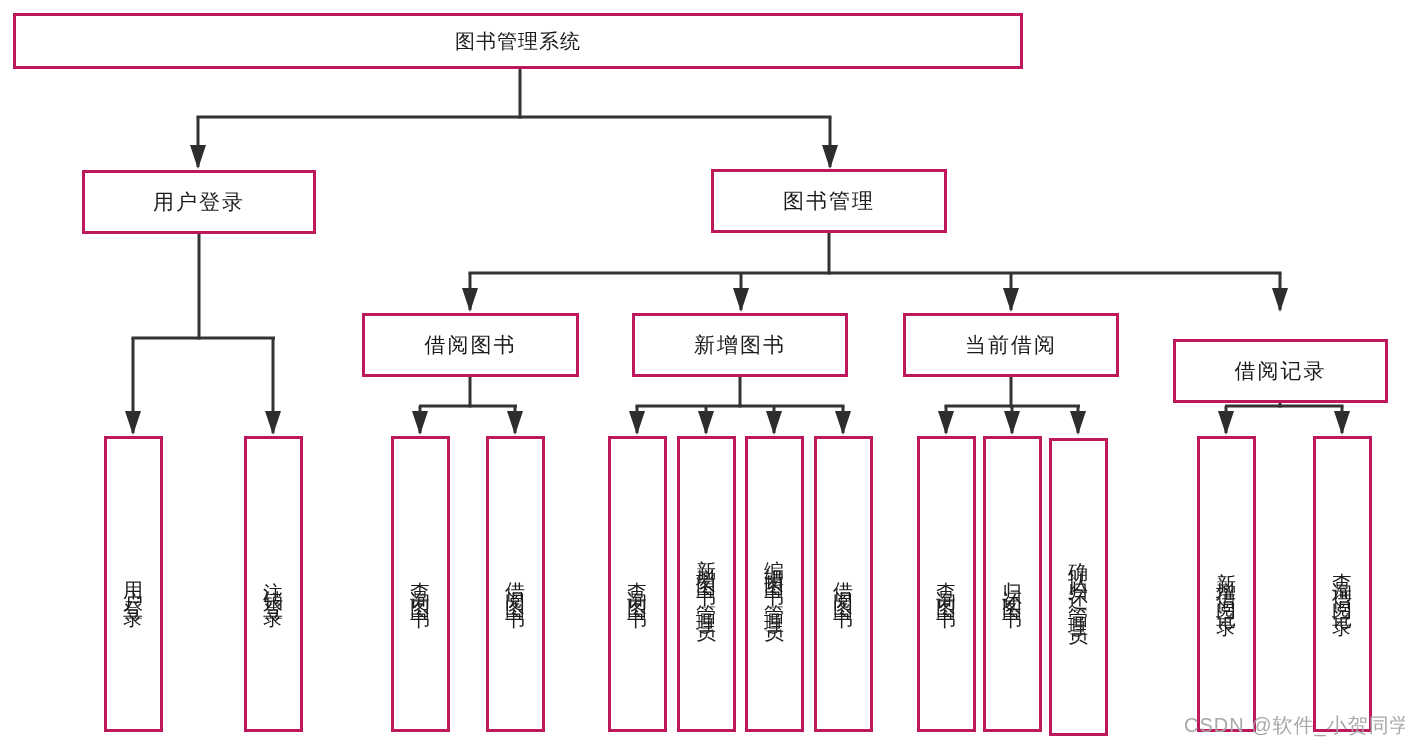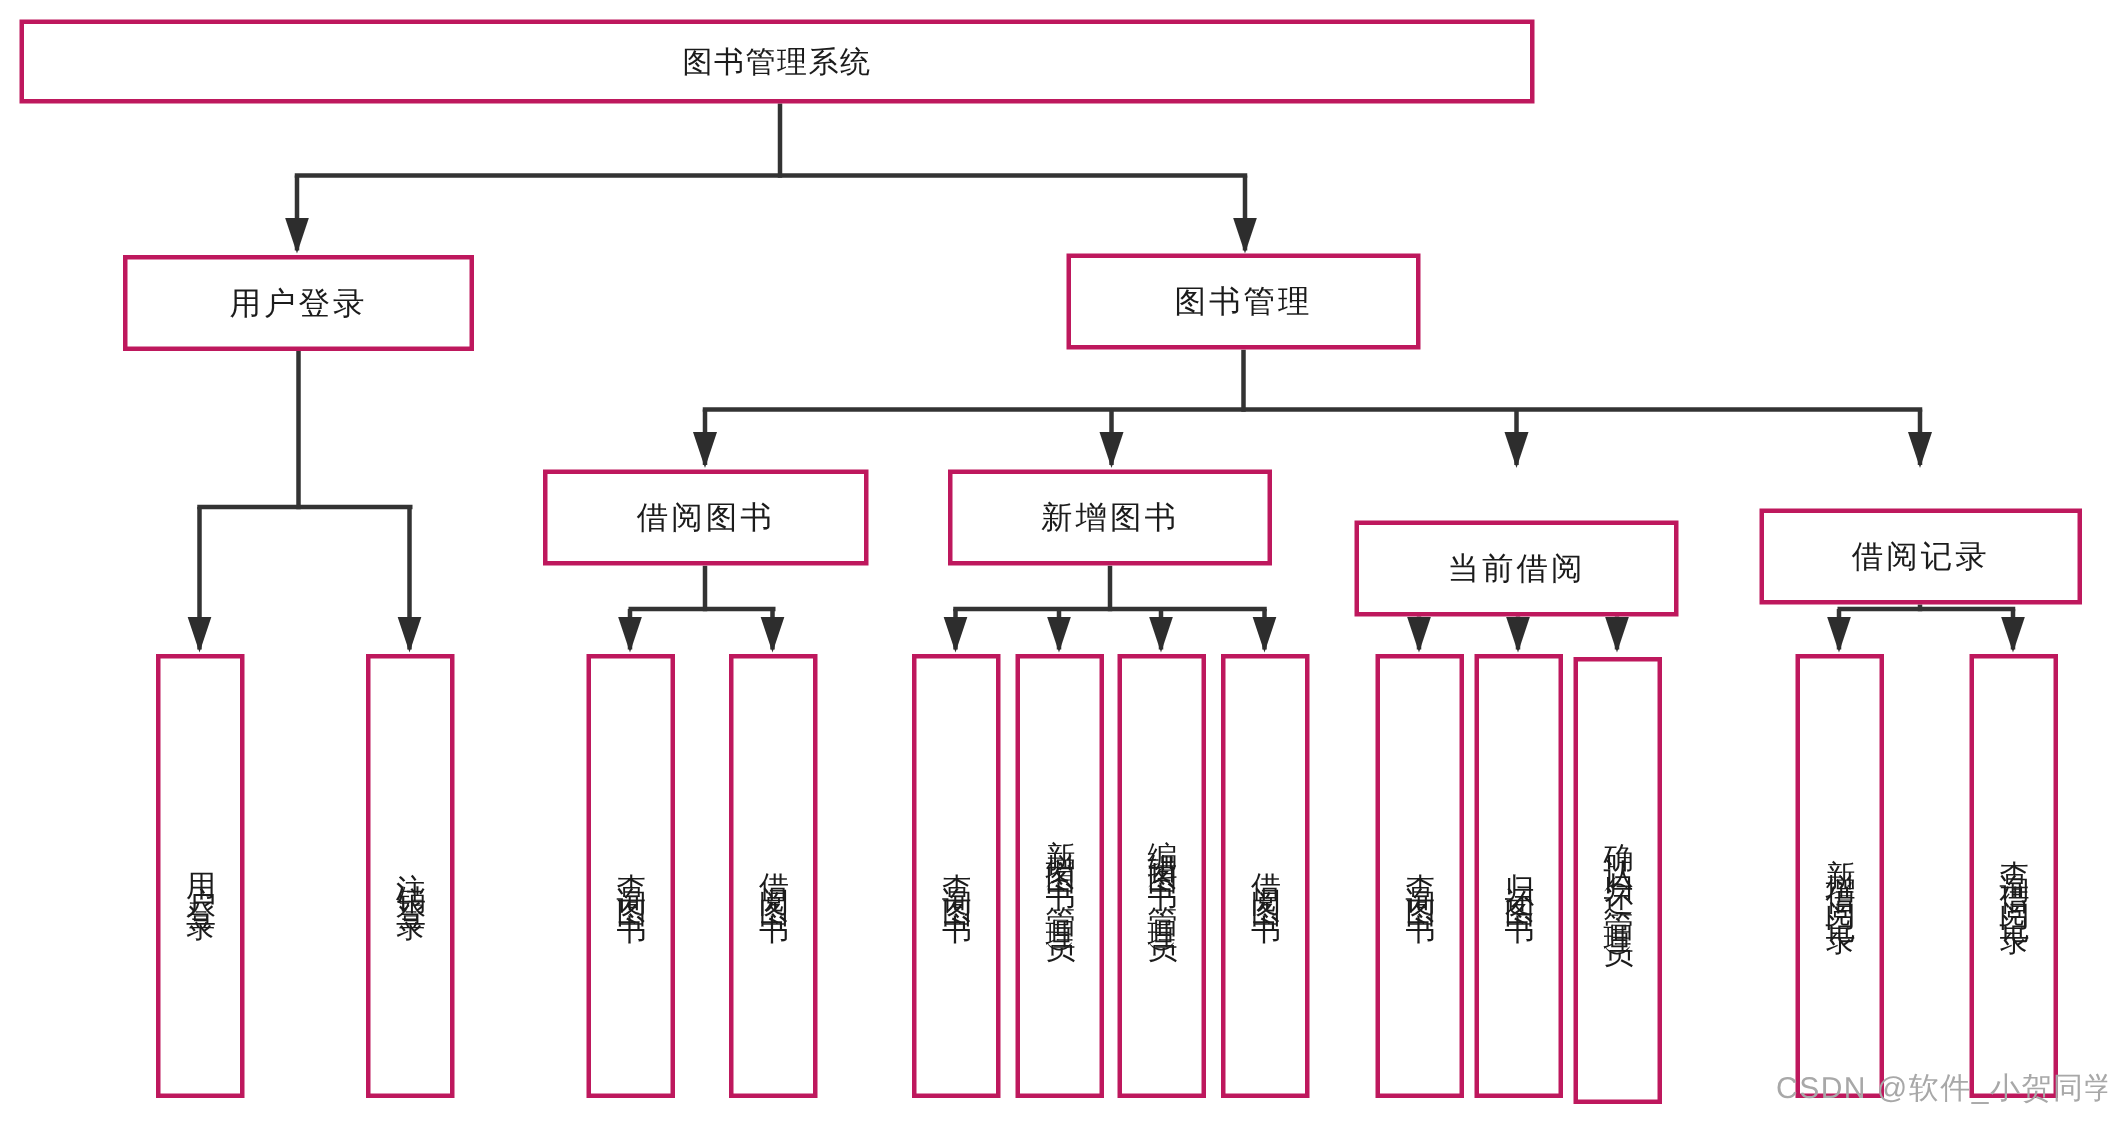--- a/index.html
+++ b/index.html
@@ -115,21 +115,21 @@
     </g>
   </svg>
 
   <div class="node h-node root-node" style="left:13px; top:13px; width:1010px; height:56px;">图书管理系统</div>
 
   <div class="node h-node" style="left:82px; top:170px; width:234px; height:64px;">用户登录</div>
   <div class="node h-node" style="left:711px; top:169px; width:236px; height:64px;font-family:Liberation Mono, monospace;">图书管理</div>
 
   <div class="node h-node" style="left:362px; top:313px; width:217px; height:64px;">借阅图书</div>
   <div class="node h-node" style="left:632px; top:313px; width:216px; height:64px;">新增图书</div>
-  <div class="node h-node" style="left:903px; top:313px; width:216px; height:64px;margin-top:34px;">当前借阅</div>
+  <div class="node h-node" style="left:903px; top:313px; width:216px; height:64px;">当前借阅</div>
   <div class="node h-node" style="left:1173px; top:313px; width:215px; height:64px;margin-top:26px;">借阅记录</div>
 
   <div class="node leaf" style="left:104px; top:436px; width:59px; height:296px;">用户登录</div>
   <div class="node leaf" style="left:244px; top:436px; width:59px; height:296px;">注销登录</div>
 
   <div class="node leaf" style="left:391px; top:436px; width:59px; height:296px;">查询图书</div>
   <div class="node leaf" style="left:486px; top:436px; width:59px; height:296px;">借阅图书</div>
 
   <div class="node leaf" style="left:608px; top:436px; width:59px; height:296px;">查询图书</div>
   <div class="node leaf" style="left:677px; top:436px; width:59px; height:296px;">新增图书（管理员）</div>

